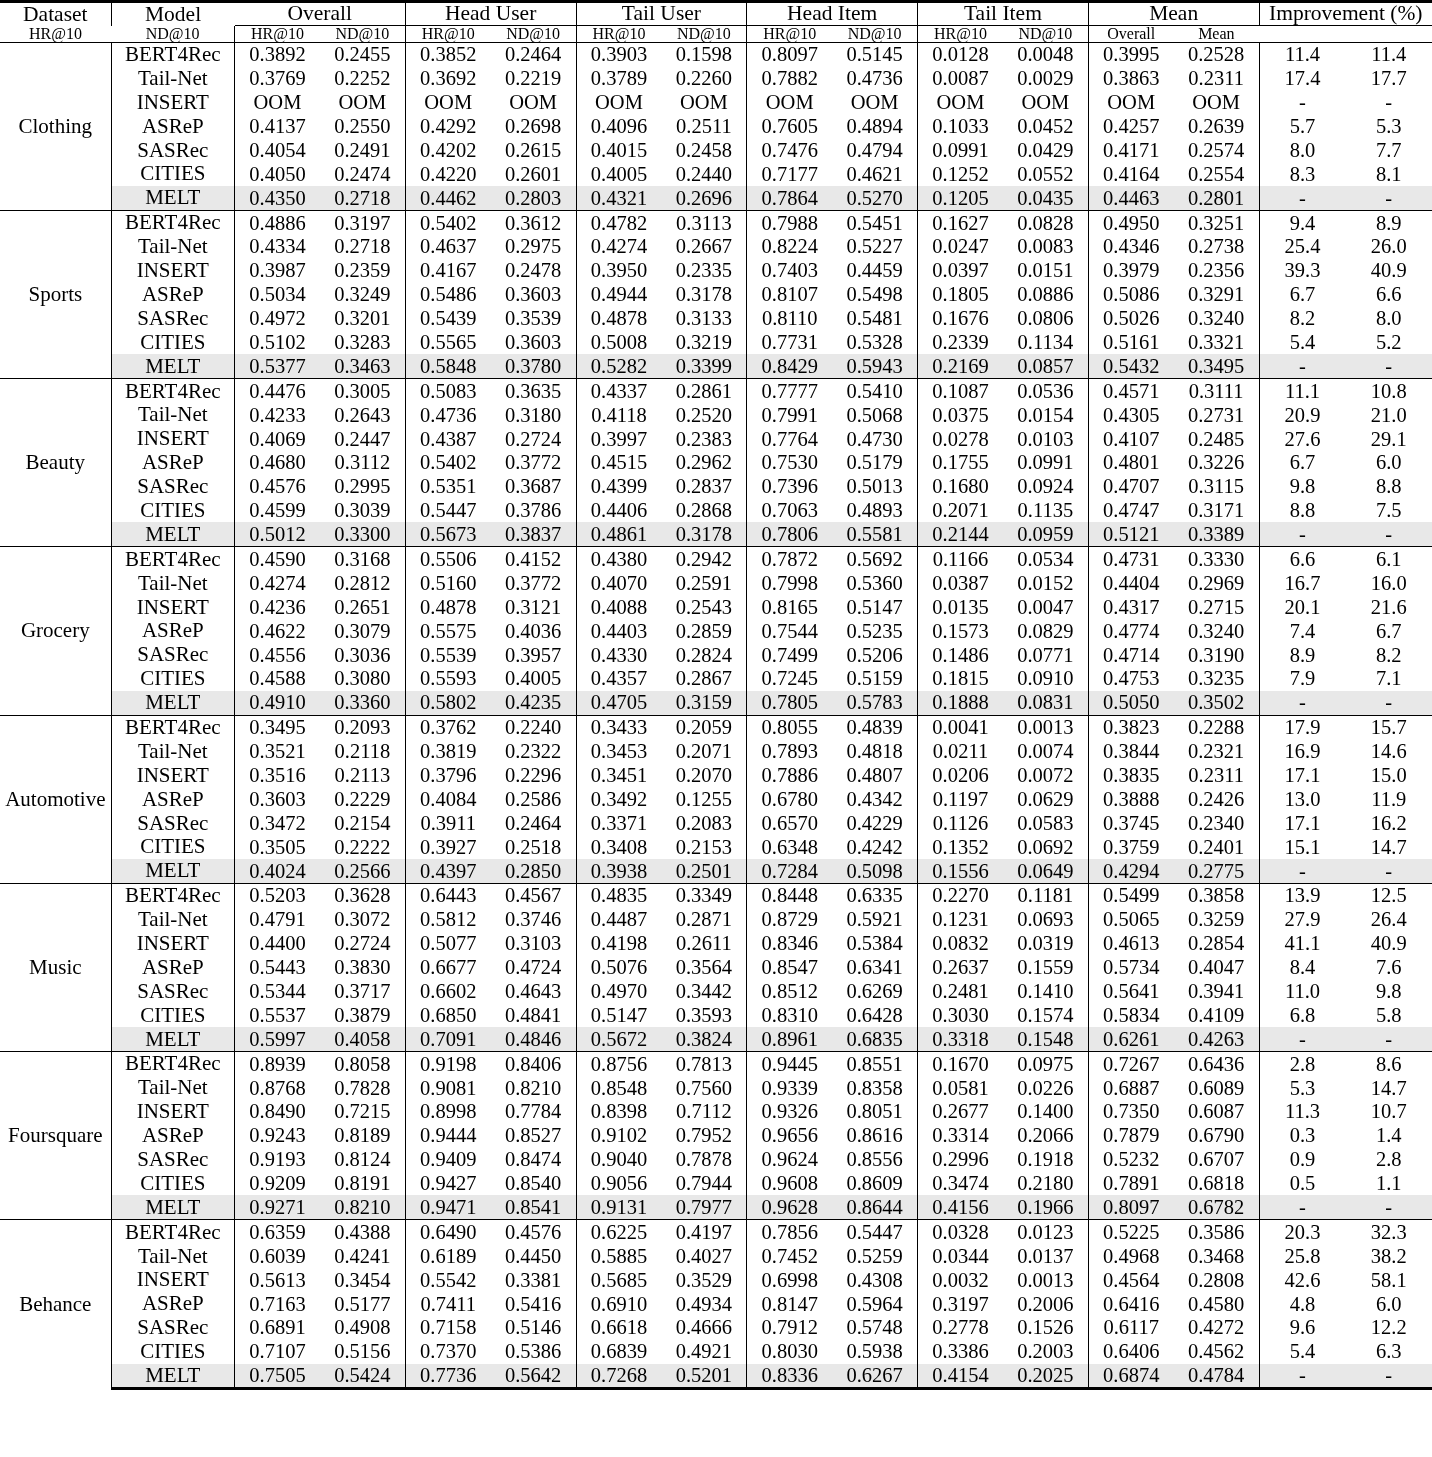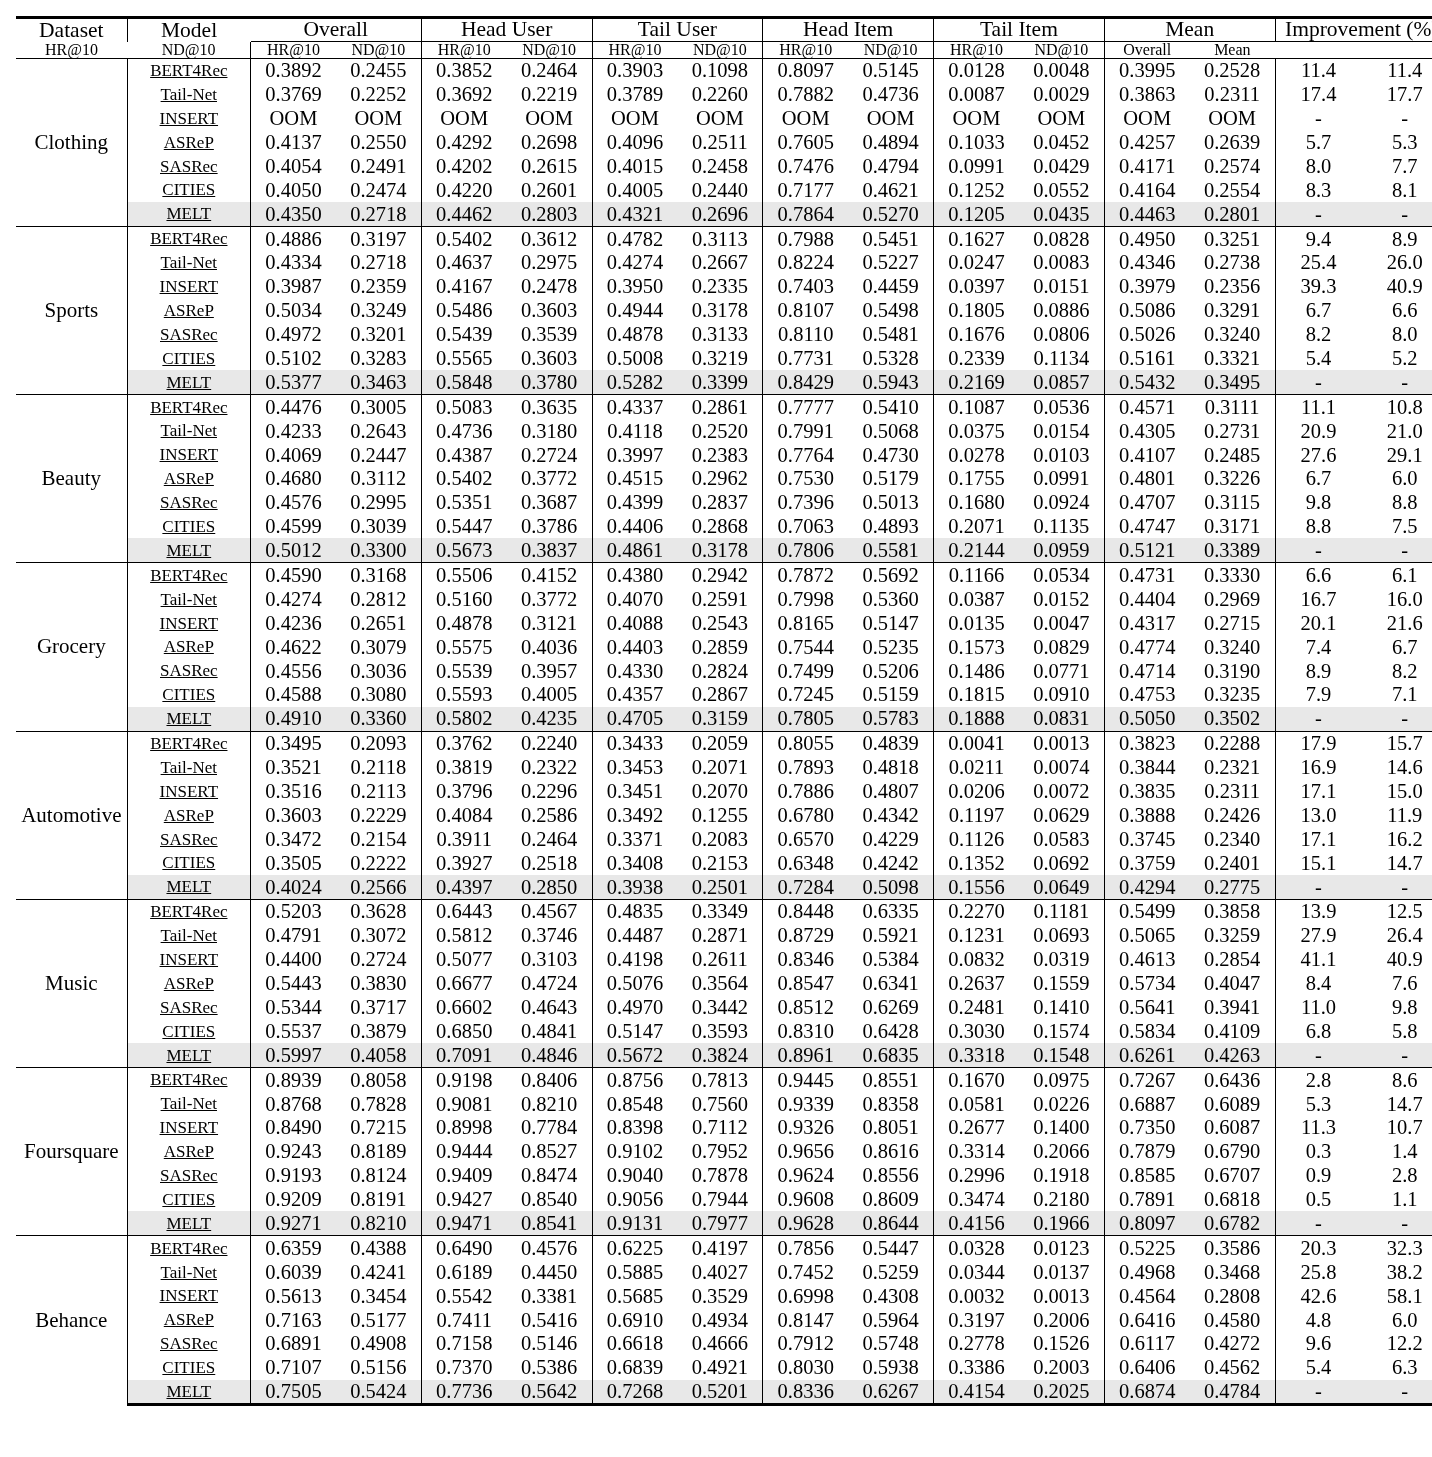--- a/index.html
+++ b/index.html
@@ -8,21 +8,21 @@
     background: #ffffff;
   }
   body {
     font-family: "Liberation Serif", "DejaVu Serif", serif;
     color: #000000;
     width: 1432px;
   }
   .table-wrap {
     width: 1432px;
     box-sizing: border-box;
-    padding: 16px;
+    padding: 0;
   }
   table.results {
     border-collapse: collapse;
     width: 1432px;
     table-layout: fixed;
     font-size: 20.5px;
   }
   table.results td, table.results th {
     padding: 0;
     text-align: center;
@@ -73,22 +73,21 @@
 
   
   td.dataset-cell {
     vertical-align: middle;
     font-size: 21px;
     text-align: center;
   }
   td.model-cell {
     text-align: center;
     padding-right: 11px;
-    font-size: 17px;
-    text-decoration: underline;
+    font-size: 21px;
   }
   tr.data-row > td {
     height: 23.9px;
   }
   td.num { font-variant-numeric: lining-nums; }
   td.bold, .bold { font-weight: bold; }
   tr.melt-row > td { background: #e8e8e8; }
 
   
   col.c-dataset { width: 108px; }
@@ -173,21 +172,21 @@
     </thead>
     <tbody id="table-body">
         <tr class="data-row midrule">
           <td class="dataset-cell" rowspan="7">Clothing</td>
           <td class="model-cell vl">BERT4Rec</td>
           <td class="num vl">0.3892</td>
           <td class="num">0.2455</td>
           <td class="num vl">0.3852</td>
           <td class="num">0.2464</td>
           <td class="num vl">0.3903</td>
-          <td class="num">0.1098</td>
+          <td class="num">0.1598</td>
           <td class="num bold vl">0.8097</td>
           <td class="num">0.5145</td>
           <td class="num vl">0.0128</td>
           <td class="num">0.0048</td>
           <td class="num vl">0.3995</td>
           <td class="num">0.2528</td>
           <td class="num vl">11.4</td>
           <td class="num">11.4</td>
         </tr>
         <tr class="data-row">
@@ -966,21 +965,21 @@
           <td class="num vl">0.9193</td>
           <td class="num">0.8124</td>
           <td class="num vl">0.9409</td>
           <td class="num">0.8474</td>
           <td class="num vl">0.9040</td>
           <td class="num">0.7878</td>
           <td class="num vl">0.9624</td>
           <td class="num">0.8556</td>
           <td class="num vl">0.2996</td>
           <td class="num">0.1918</td>
-          <td class="num vl">0.8585</td>
+          <td class="num vl">0.5232</td>
           <td class="num">0.6707</td>
           <td class="num vl">0.9</td>
           <td class="num">2.8</td>
         </tr>
         <tr class="data-row">
           <td class="model-cell vl">CITIES</td>
           <td class="num vl">0.9209</td>
           <td class="num">0.8191</td>
           <td class="num vl">0.9427</td>
           <td class="num">0.8540</td>

